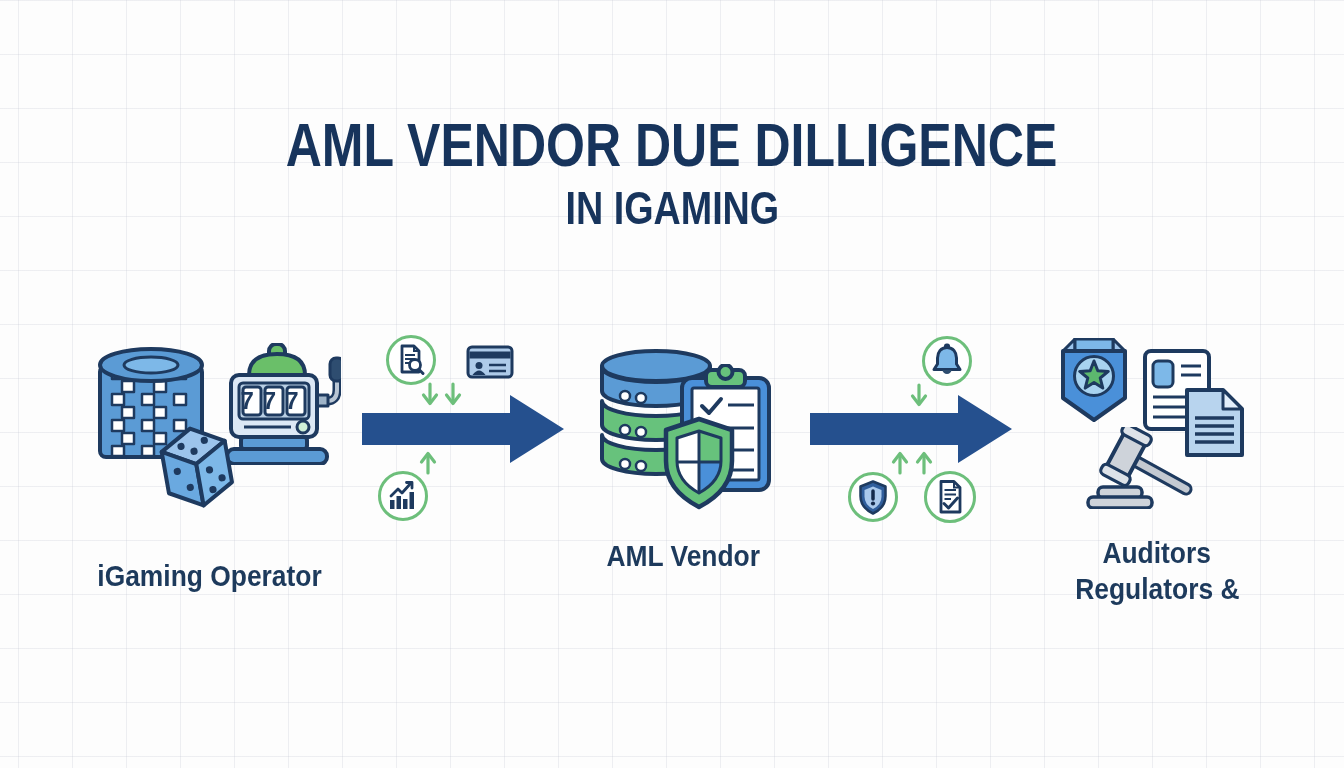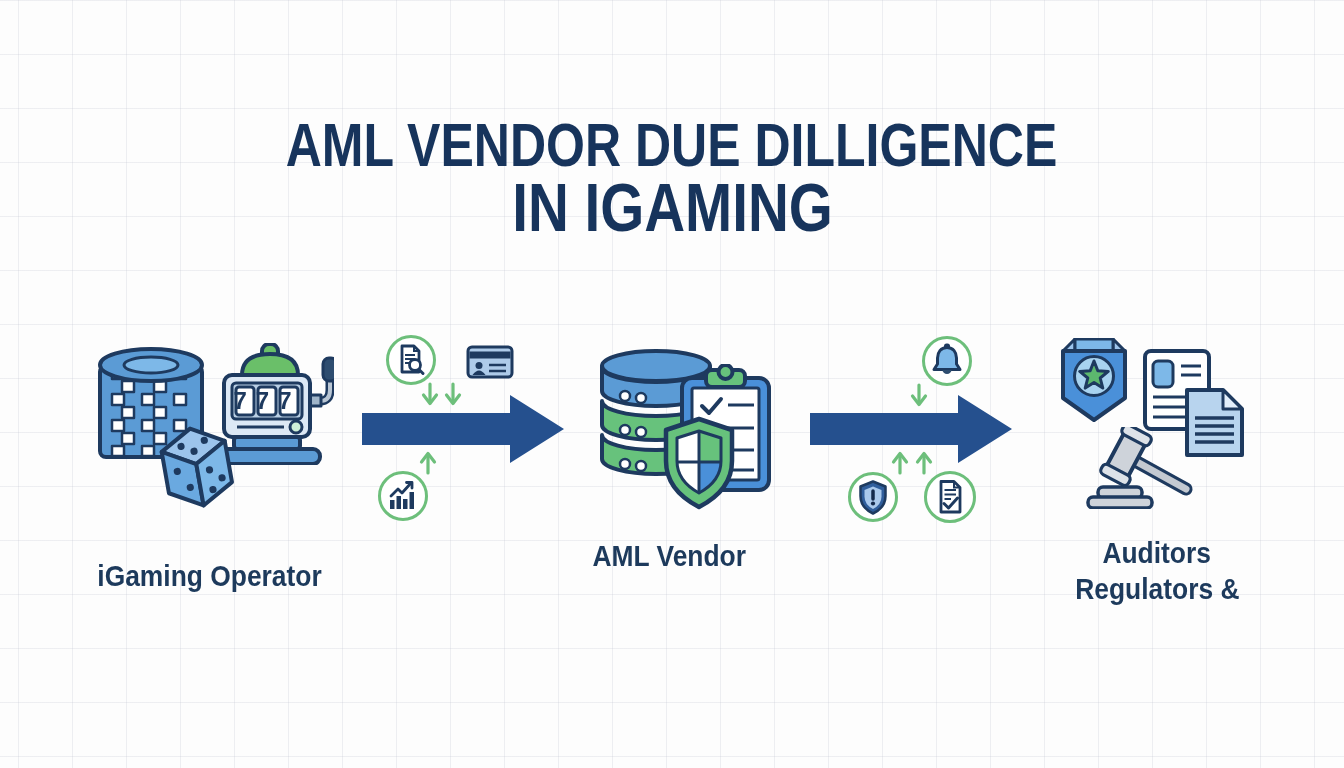--- a/index.html
+++ b/index.html
@@ -19,21 +19,21 @@
   }
   .abs { position: absolute; }
   .cond  { display:inline-block; transform: scaleX(0.82); transform-origin: center; white-space: nowrap; }
   .condL { display:inline-block; transform: scaleX(0.88); transform-origin: center; white-space: nowrap; }
 
   .title {
     position:absolute; top:112px; left:0; width:100%;
     text-align:center; color:#17345c; font-weight:bold;
   }
   .title .line1 { font-size:61px; line-height:66px; }
-  .title .line2 { font-size:69px; line-height:60px; }
+  .title .line2 { font-size:46px; line-height:60px; }
 
   .node-label {
     position:absolute; width:320px; text-align:center;
     color:#1d3a5c; font-size:30px; font-weight:bold; line-height:36px;
   }
   svg { display:block; }
 </style>
 </head>
 <body>
 
@@ -67,21 +67,21 @@
           <rect x="16" y="106" width="12" height="10"></rect>
             <rect x="46" y="106" width="12" height="10"></rect>
             <rect x="78" y="106" width="12" height="10"></rect>
         </g>
         <ellipse cx="55" cy="25" rx="51" ry="16" fill="#5b9bd5"></ellipse>
         <ellipse cx="55" cy="25" rx="27" ry="8" fill="#7db8e8" stroke-width="3"></ellipse>
       </g>
     </svg>
   </div>
 
-  <div class="abs" style="left:212px;top:343px;z-index:2;">
+  <div class="abs" style="left:219px;top:343px;z-index:2;">
     <svg width="122" height="122" viewBox="0 0 122 122">
       <g stroke="#1e3a5f" stroke-width="4" stroke-linejoin="round">
         <rect x="50" y="1" width="16" height="16" rx="7" fill="#6abf69"></rect>
         <path d="M30 32 Q30 11 58 11 Q86 11 86 32 L86 33 H30 Z" fill="#6abf69"></path>
         <path d="M108 58 q10 0 10 -11 l0 -13" fill="none" stroke-width="9" stroke-linecap="round"></path>
         <path d="M108 58 q10 0 10 -11 l0 -13" fill="none" stroke="#b9c6d4" stroke-width="4" stroke-linecap="round"></path>
         <rect x="111" y="15" width="14" height="23" rx="6" fill="#2e4d70" stroke-width="3"></rect>
         <rect x="97" y="52" width="12" height="11" fill="#9fb4c8" stroke-width="3"></rect>
         <rect x="12" y="32" width="86" height="62" rx="8" fill="#dce8f5"></rect>
         <rect x="20" y="40" width="70" height="36" rx="4" fill="#b9cfe4" stroke-width="3"></rect>
@@ -236,21 +236,21 @@
       <g clip-path="url(#shieldInner)">
         <rect x="39" y="10" width="26" height="37" fill="#67c27c"></rect>
         <rect x="39" y="47" width="26" height="35" fill="#4a90d9"></rect>
       </g>
       <path d="M39 16 L61 23 V46 Q61 66 39 78 Q17 66 17 46 V23 Z" fill="none" stroke="#1e3a5f" stroke-width="3" stroke-linejoin="round"></path>
       <line x1="39" y1="16" x2="39" y2="78" stroke="#1e3a5f" stroke-width="3"></line>
       <line x1="17" y1="47" x2="61" y2="47" stroke="#1e3a5f" stroke-width="3"></line>
     </svg>
   </div>
 
-  <div class="node-label" style="left:509px;top:538px;">
+  <div class="node-label" style="left:523px;top:538px;">
     <span class="condL">AML Vendor</span>
   </div>
 
   <div class="abs" style="left:921px;top:335px;">
     <svg width="52" height="52" viewBox="0 0 52 52">
       <circle cx="26" cy="26" r="23.5" fill="#ffffff" stroke="#6dbf7b" stroke-width="3"></circle>
       <rect x="23" y="8.5" width="6" height="6" rx="2.5" fill="#1e3a5f"></rect>
       <path d="M26 12.5 c-6.2 0 -9.5 4.8 -9.5 10.5 v6 l-3.5 5.5 h26 l-3.5 -5.5 v-6 c0 -5.7 -3.3 -10.5 -9.5 -10.5 z" fill="#7db8e8" stroke="#1e3a5f" stroke-width="3" stroke-linejoin="round"></path>
       <path d="M21.5 35 a4.5 4 0 0 0 9 0 z" fill="#2e4d70"></path>
     </svg>

